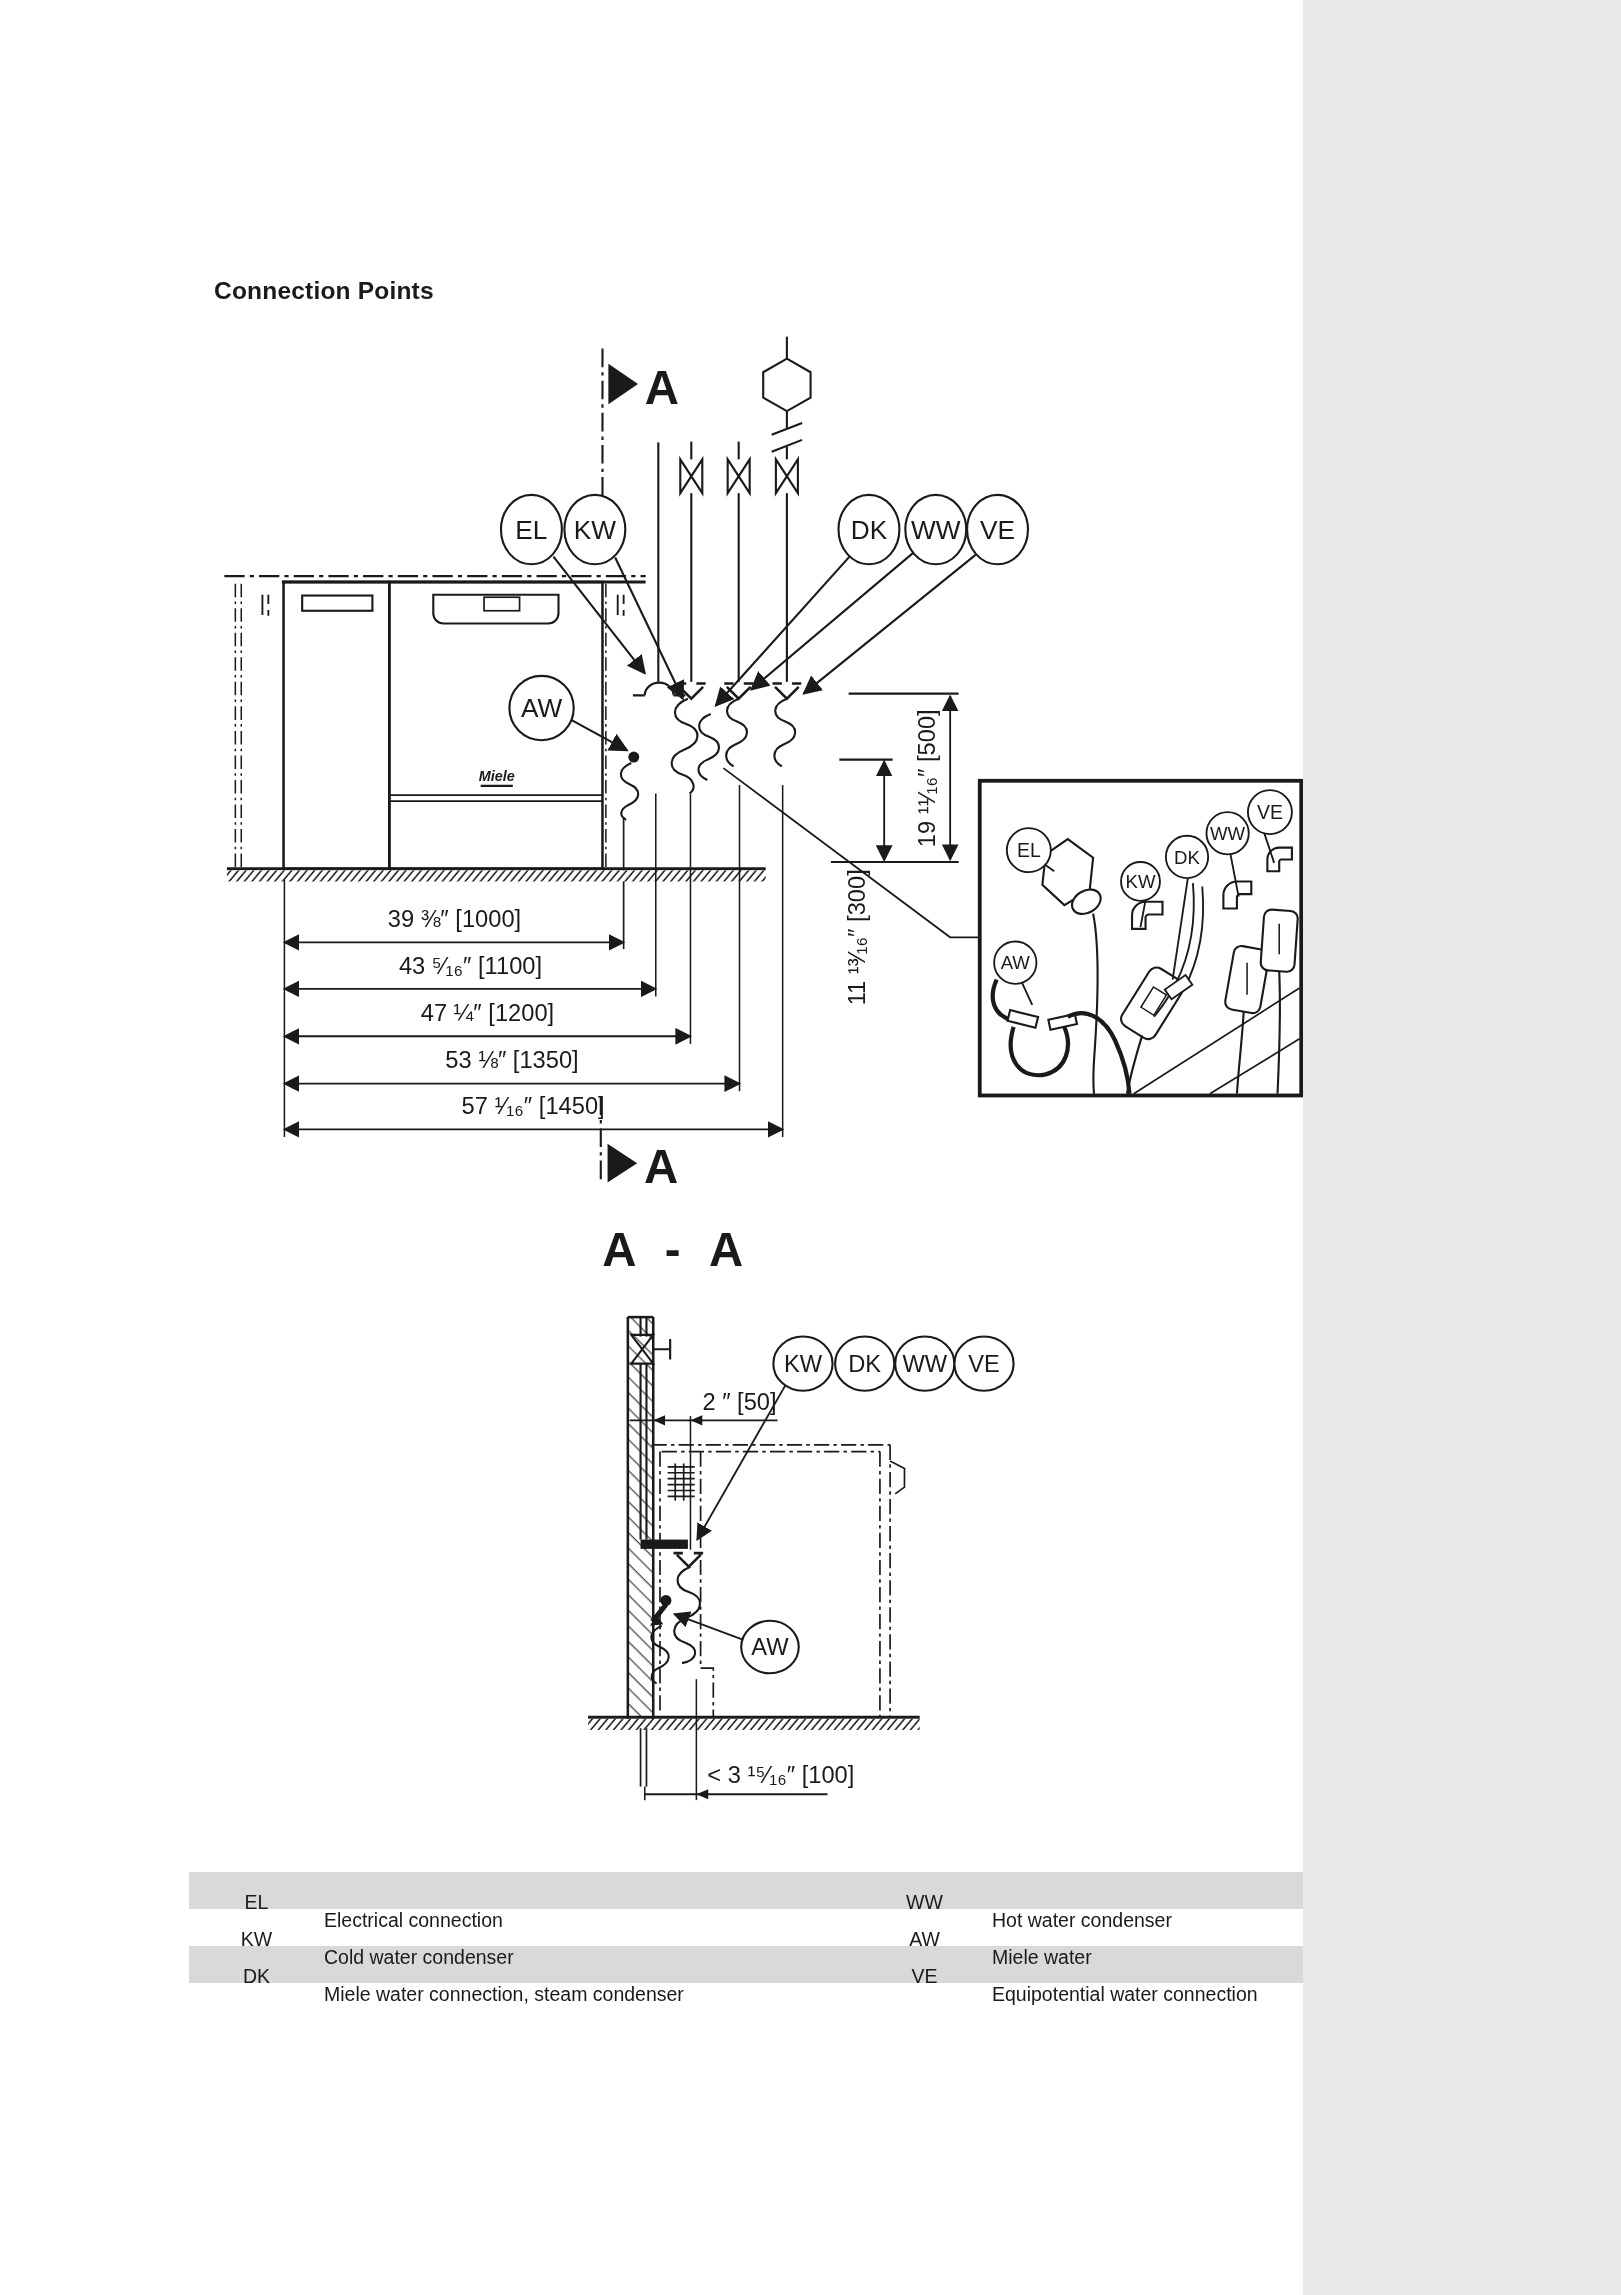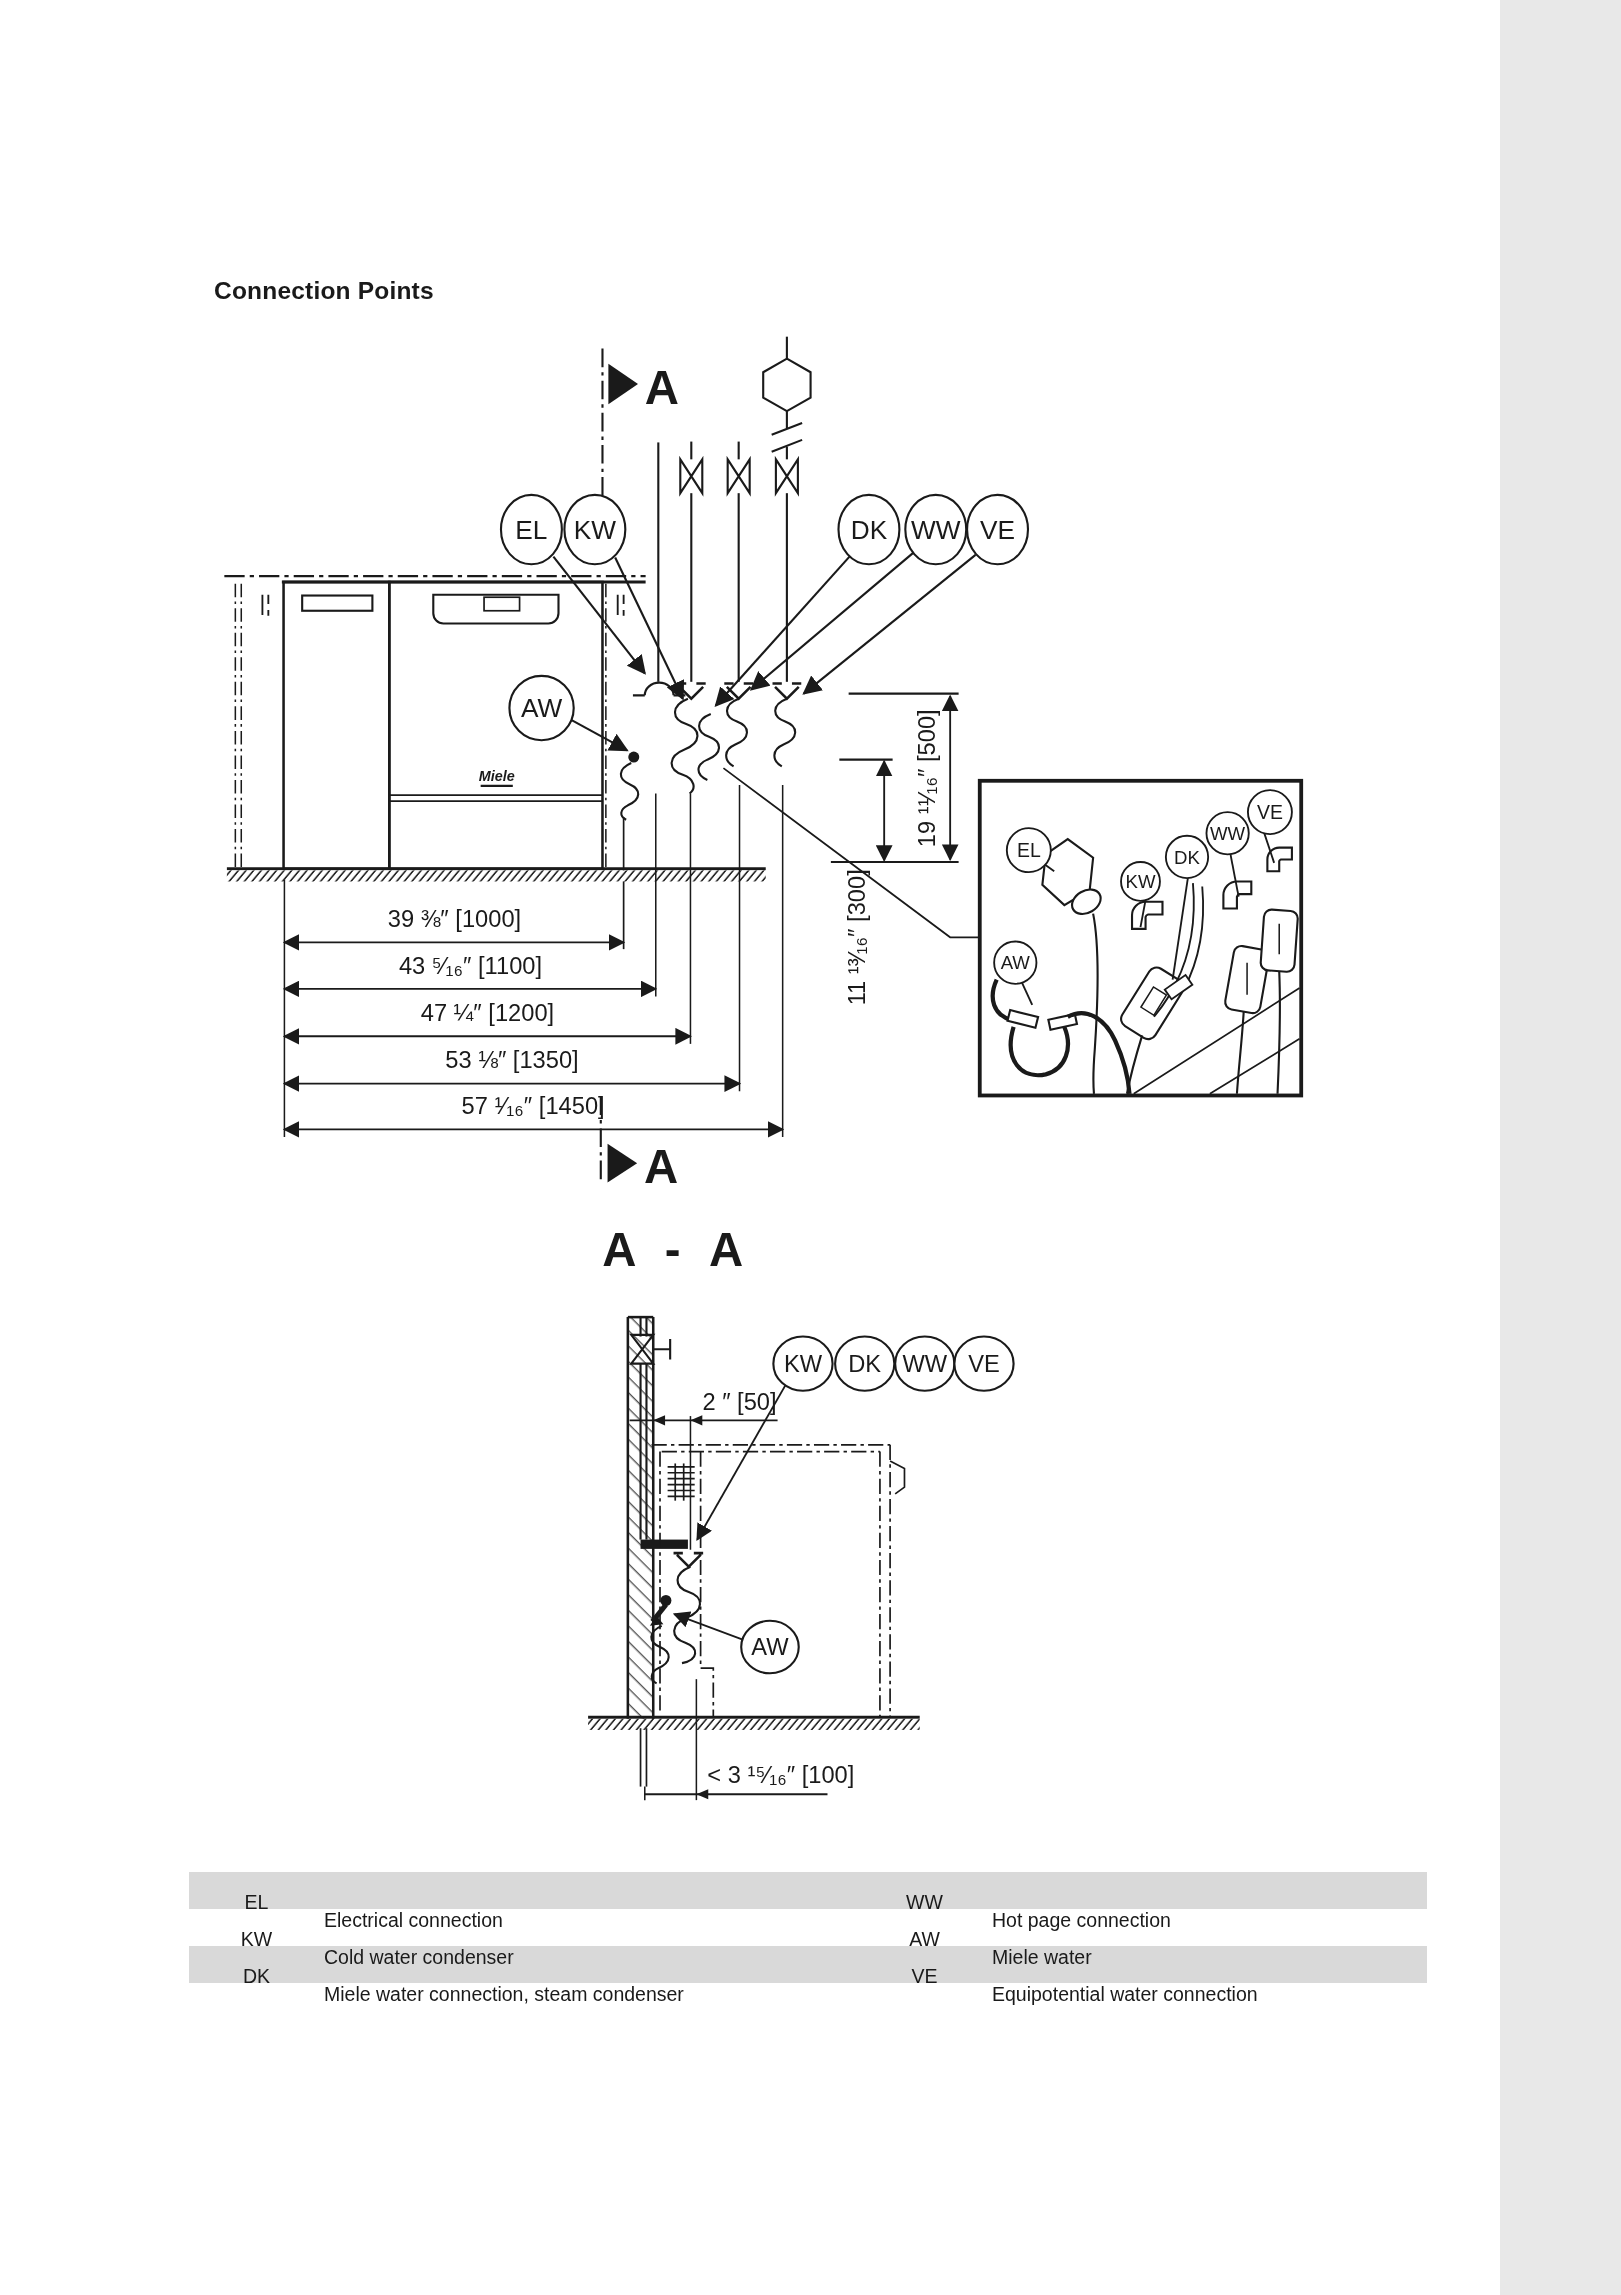--- a/index.html
+++ b/index.html
@@ -1,16 +1,16 @@
 <!DOCTYPE html>
 <html style="font-size:13.5px"><head>
 <meta charset="utf-8">
 <style>
   html,body{margin:0;padding:0;background:#e8e8e8;}
-  .page{position:relative;width:1500px;height:2295px;background:#ffffff;
+  .page{position:relative;width:1303px;height:2295px;background:#ffffff;
         font-family:"Liberation Sans",sans-serif;color:#1a1a1a;overflow:hidden;}
   .page-title{position:absolute;left:214px;top:277px;font-size:24.5px;font-weight:bold;letter-spacing:0.2px;}
   svg text{font-family:"Liberation Sans",sans-serif;fill:#1a1a1a;}
   .drawing{position:absolute;left:0;top:0;}
   .legend{position:absolute;left:189px;top:1872px;width:1238px;}
   .lrow{display:grid;grid-template-columns:135px 533px 135px 1fr;height:37px;align-items:center;font-size:19.5px;}
   .lrow.shade{background:#d9d9d9;}
   .lcode{text-align:center;}
   .ldesc{text-align:left;margin-top:37px;}
   .footer{position:absolute;top:2075px;left:189px;width:1157px;display:flex;
@@ -351,21 +351,21 @@
           </g>
       </g>
     </g>
   </svg>
 
   <div class="legend">
     <div class="lrow shade">
       <div class="lcode">EL</div>
       <div class="ldesc">Electrical connection</div>
       <div class="lcode">WW</div>
-      <div class="ldesc">Hot page connection</div>
+      <div class="ldesc">Hot water condenser</div>
     </div>
     <div class="lrow">
       <div class="lcode">KW</div>
       <div class="ldesc">Cold water condenser</div>
       <div class="lcode">AW</div>
       <div class="ldesc">Miele water</div>
     </div>
     <div class="lrow shade">
       <div class="lcode">DK</div>
       <div class="ldesc">Miele water connection, steam condenser</div>

